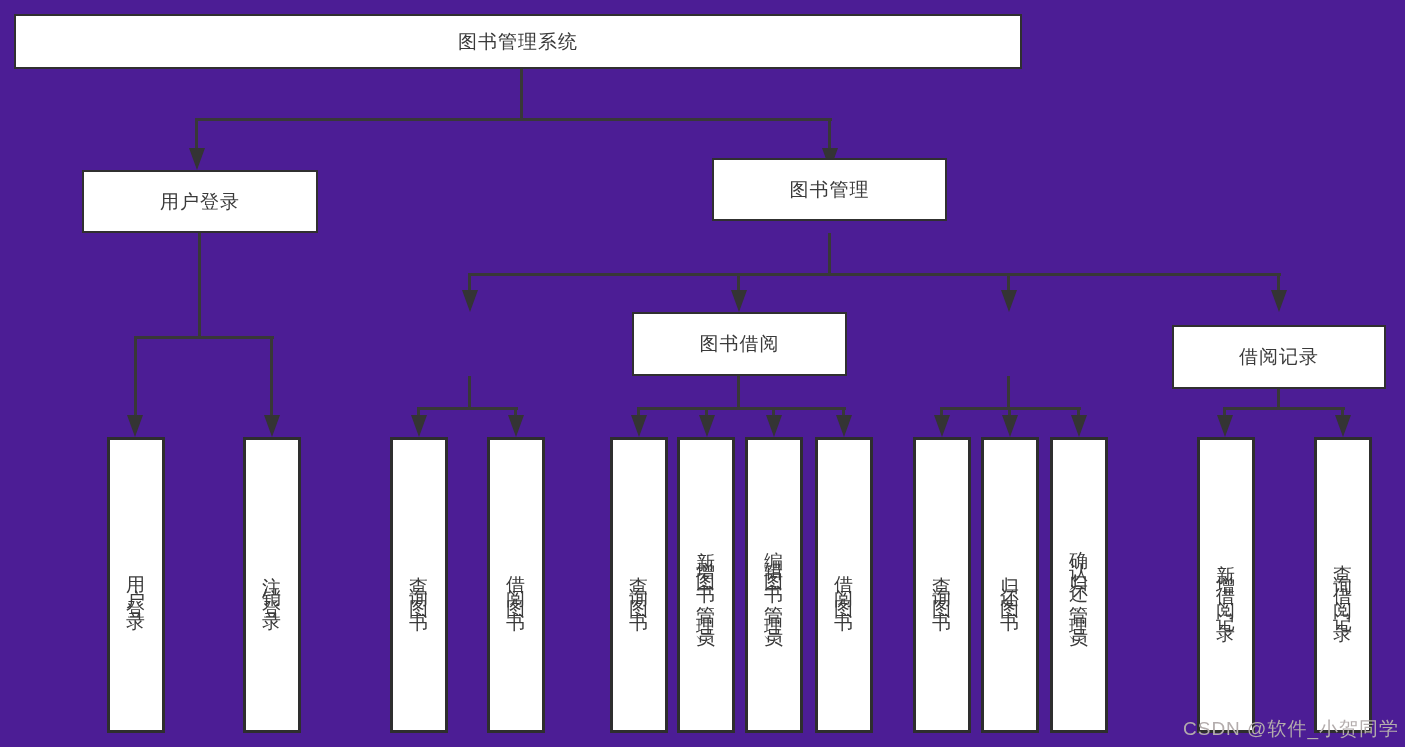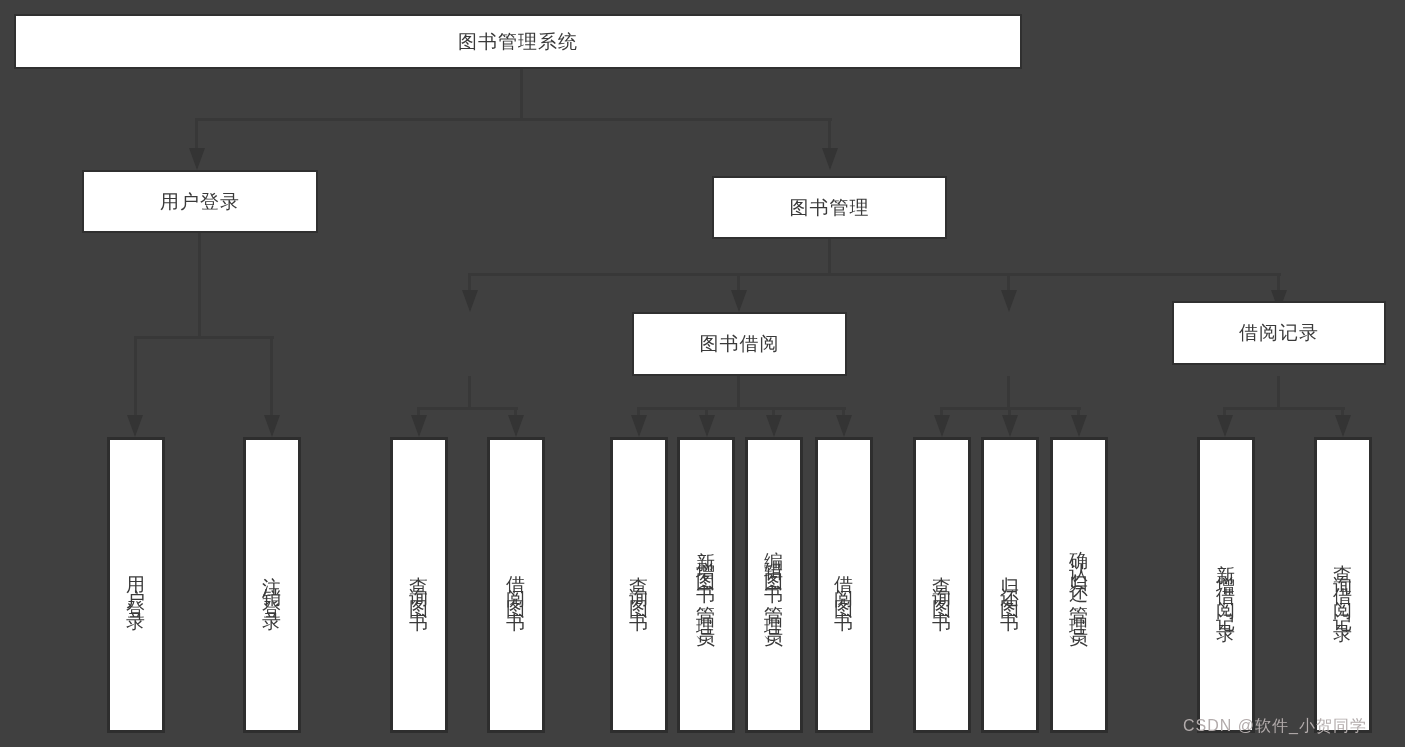--- a/index.html
+++ b/index.html
@@ -1,20 +1,20 @@
 <!DOCTYPE html>
 <html lang="zh"><head>
 <meta charset="utf-8">
 <style>
   html, body { margin: 0; padding: 0; background: #ffffff; }
   #canvas {
     position: relative;
     width: 1405px;
     height: 747px;
-    background: #404040;
+    background: #4c1d95;
     font-family: "Liberation Sans", sans-serif;
     color: #3a3a3a;
     overflow: hidden;
   }
   
   .vline { position: absolute; width: 3px; background: #383838; }
   .hline { position: absolute; height: 3px; background: #383838; }
   
   .ahead {
     position: absolute; width: 0; height: 0;
@@ -47,21 +47,21 @@
   .vbox span {
     writing-mode: vertical-rl;
     text-orientation: mixed;
     line-height: 1;
     letter-spacing: 12px;
     white-space: nowrap;
   }
   .watermark {
     position: absolute;
     left: 1183px; top: 716px;
-    font-size: 16px;
+    font-size: 19px;
     color: #b3acac;
     letter-spacing: 1px;
     white-space: nowrap;
   }
 </style>
 </head>
 <body>
 
 <div id="canvas">
 
@@ -124,28 +124,28 @@
   <div class="vline" style="left:1341px; top:407px; height:12px;"></div>
   <div class="ahead" style="left:1335px; top:415px;"></div>
 
   <div class="hbox" style="left:14px; top:14px; width:1008px; height:55px;">
     <span>图书管理系统</span>
   </div>
 
   <div class="hbox" style="left:82px; top:170px; width:236px; height:63px;">
     <span>用户登录</span>
   </div>
-  <div class="hbox" style="left:712px; top:176px; width:235px; height:63px;">
+  <div class="hbox" style="left:712px; top:158px; width:235px; height:63px;">
     <span>图书管理</span>
   </div>
 
   <div class="hbox" style="left:632px; top:312px; width:215px; height:64px;">
     <span>图书借阅</span>
   </div>
-  <div class="hbox" style="left:1172px; top:301px; width:214px; height:64px;">
+  <div class="hbox" style="left:1172px; top:325px; width:214px; height:64px;">
     <span>借阅记录</span>
   </div>
 
   <div class="vbox" style="left:107px;">
     <span>用户登录</span>
   </div>
   <div class="vbox" style="left:243px;">
     <span>注销登录</span>
   </div>
 

